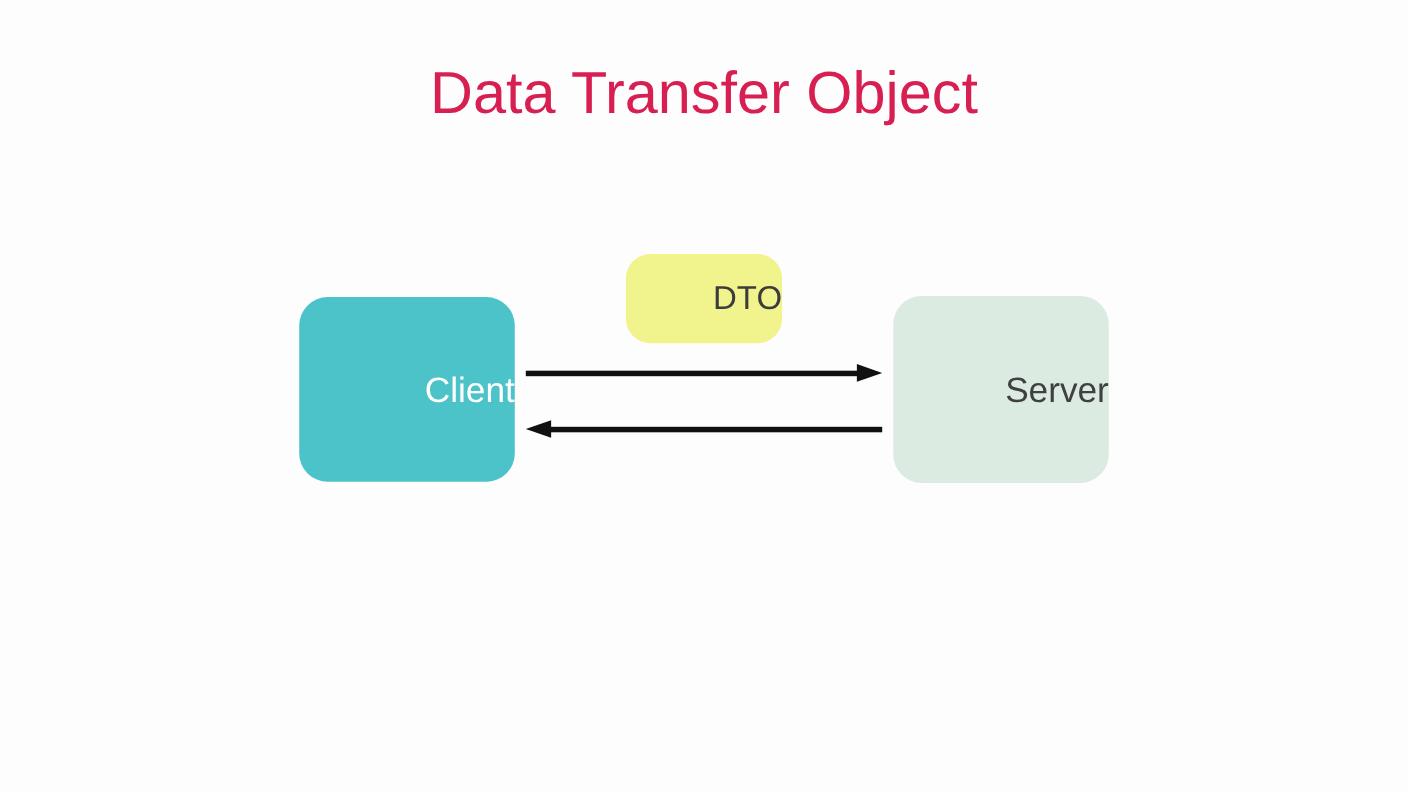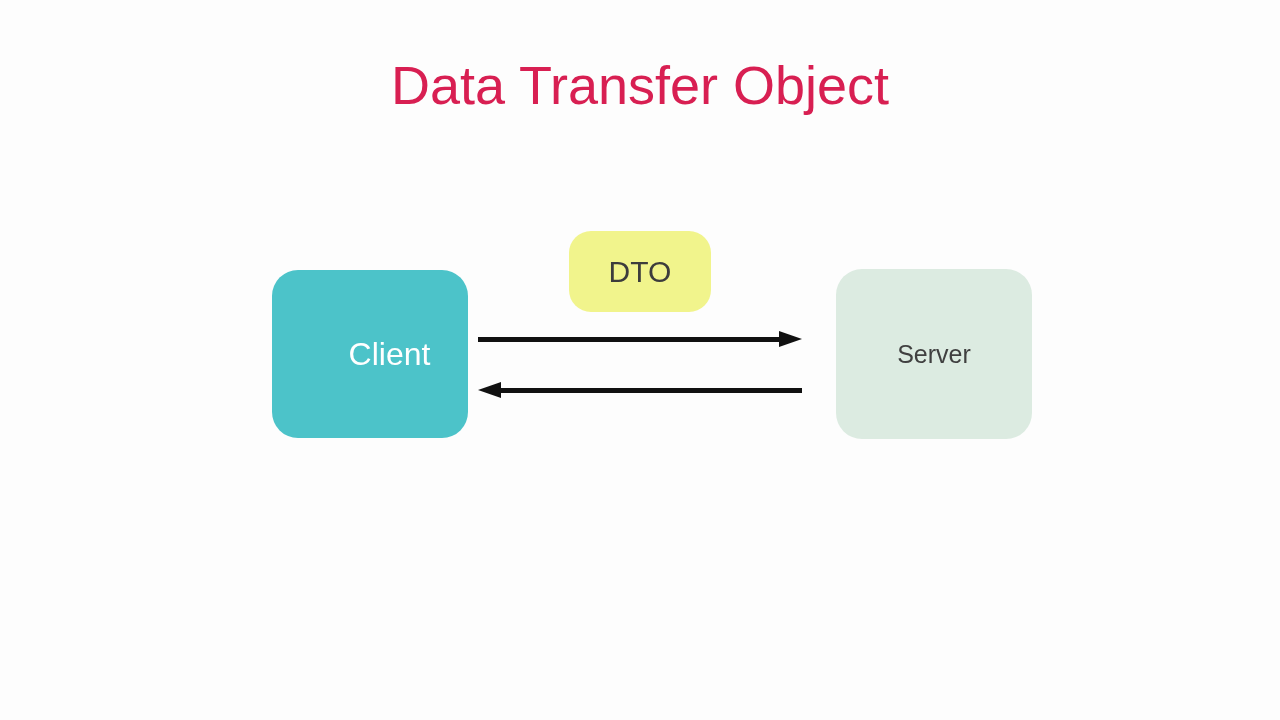--- a/index.html
+++ b/index.html
@@ -17,34 +17,34 @@
     width: 100%;
     text-align: center;
     font-size: 54px;
     font-weight: 300;
     line-height: 1.1;
   }
   .node {
     position: absolute;
     display: flex;
     align-items: center;
-    justify-content: center;
+    justify-content: flex-end;
     box-sizing: border-box;
   }
   .node-client {
     left: 272px; top: 270px;
     width: 196px; height: 168px;
     border-radius: 26px;
     font-size: 32px;
   }
   .node-server {
-    left: 836px; top: 269px;
+    left: 812px; top: 269px;
     width: 196px; height: 170px;
     border-radius: 26px;
-    font-size: 25px;
+    font-size: 32px;
   }
   .node-dto {
     left: 569px; top: 231px;
     width: 142px; height: 81px;
     border-radius: 22px;
     font-size: 30px;
   }
   .arrow {
     position: absolute;
     width: 324px;

